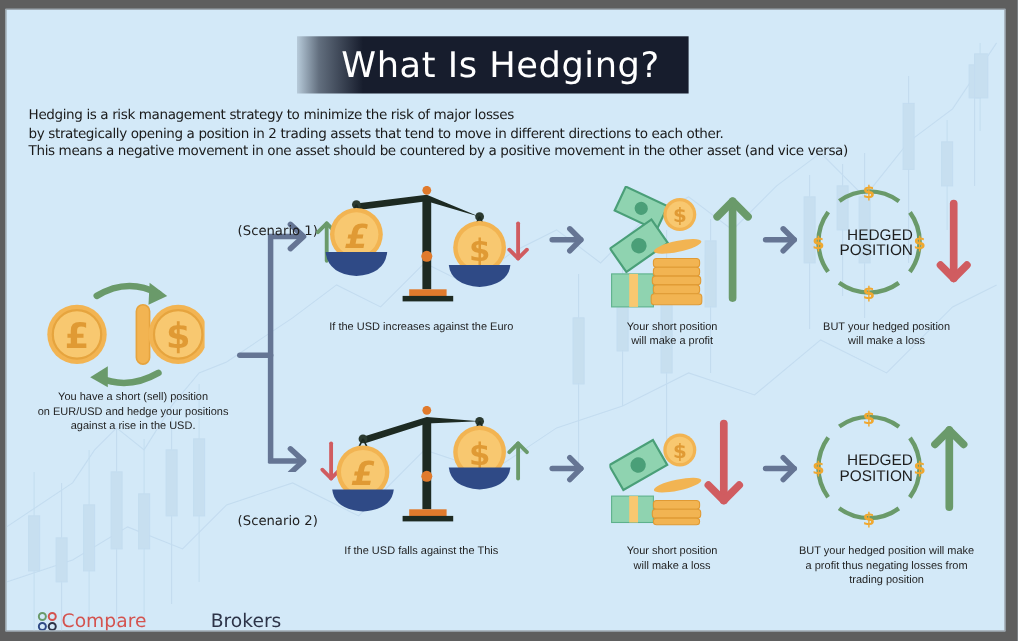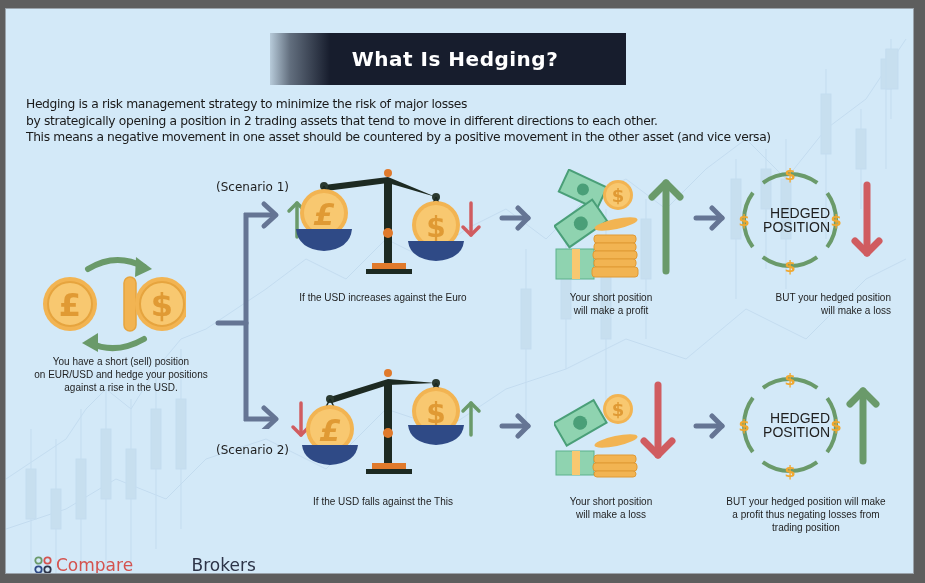--- a/index.html
+++ b/index.html
@@ -8,25 +8,25 @@
   .canvas {
     position: absolute; left: 5px; top: 8px; width: 909px; height: 566px;
     background: #d3e9f8; border: 1px solid #9aa3ab; overflow: hidden;
   }
   .bg-svg { position: absolute; left: 0; top: 0; }
   .title-box {
     position: absolute; left: 264px; top: 24px; width: 356px; height: 52px;
     background: linear-gradient(90deg, rgba(23,29,45,0.15) 0px, rgba(23,29,45,0.6) 20px, #171d2d 60px, #171d2d 100%);
     display: flex; align-items: center; justify-content: center;
   }
-  .title { color: #fff; font-family: "DejaVu Sans", sans-serif; font-size: 20px; font-weight: bold; letter-spacing: 0.5px; padding-left: 14px; }
+  .title { color: #fff; font-family: "DejaVu Sans", sans-serif; font-size: 32px; font-weight: normal; letter-spacing: 0.5px; padding-left: 14px; }
   .intro { position: absolute; left: 20px; top: 87px; width: 885px; text-align: left; color: #1a1a1a; font-family: "DejaVu Sans", sans-serif; font-size: 12.3px; line-height: 16.5px; letter-spacing: -0.35px; }
   .intro div { white-space: nowrap; }
   .txt { position: absolute; font-size: 10px; color: #1e1e1e; text-align: center; line-height: 13px; white-space: nowrap; }
-  .scen { position: absolute; font-family: "DejaVu Sans", sans-serif; font-size: 12px; color: #1e1e1e; white-space: nowrap; }
+  .scen { position: absolute; font-family: "DejaVu Sans", sans-serif; font-size: 12px; color: #1e1e1e; white-space: nowrap; margin-top: 23px; }
   .hedged-lbl { position: absolute; font-size: 14px; font-weight: normal; color: #1e1e1e; text-align: right; line-height: 14px; width: 80px; }
   .abs { position: absolute; }
   .logo { position: absolute; left: 28px; top: 528px; display: flex; align-items: center; font-family: "DejaVu Sans", sans-serif; font-size: 17px; }
   .logo .red { color: #d4534f; }
   .logo .grey { color: #5a6a86; margin-left: 6px; margin-top: 36px; }
   .logo .dark { color: #2d3448; margin-left: 6px; }
 </style>
 </head>
 <body>
 
@@ -216,21 +216,21 @@
   <div class="hedged-lbl" style="left:744px;top:197px;">
     <div>HEDGED</div>
     <div>POSITION</div>
   </div>
   <svg class="abs" style="left:845px;top:170px" width="32" height="84">
     <g stroke="#d05c60" stroke-width="7" fill="none" stroke-linecap="round" stroke-linejoin="round">
       <line x1="16" y1="6" x2="16" y2="74"></line>
         <polyline points="4,62 16,74 28,62"></polyline>
     </g>
   </svg>
-  <div class="txt" style="left:715px;top:282px;width:170px;text-align:right;">
+  <div class="txt" style="left:715px;top:282px;width:170px;">
     <div>BUT your hedged position</div>
     <div>will make a loss</div>
   </div>
 
   <span class="scen" style="left:210px;top:434px;">(Scenario 2)</span>
 
   <svg class="abs" style="left:280px;top:360px" width="200" height="112">
     <g stroke="#d05c60" stroke-width="3.5" fill="none" stroke-linecap="round" stroke-linejoin="round">
       <line x1="15" y1="34" x2="15" y2="66"></line>
         <polyline points="7,58 15,66 23,58"></polyline>

